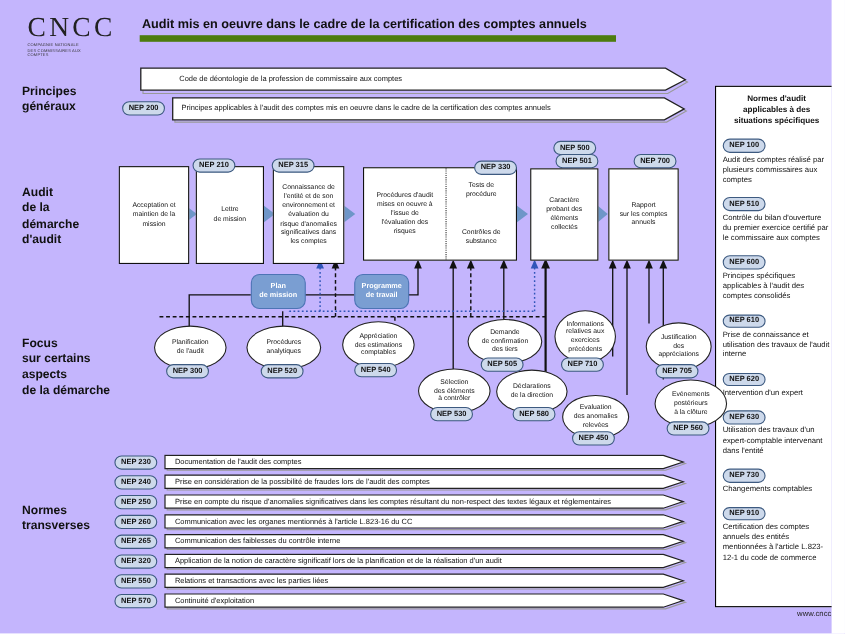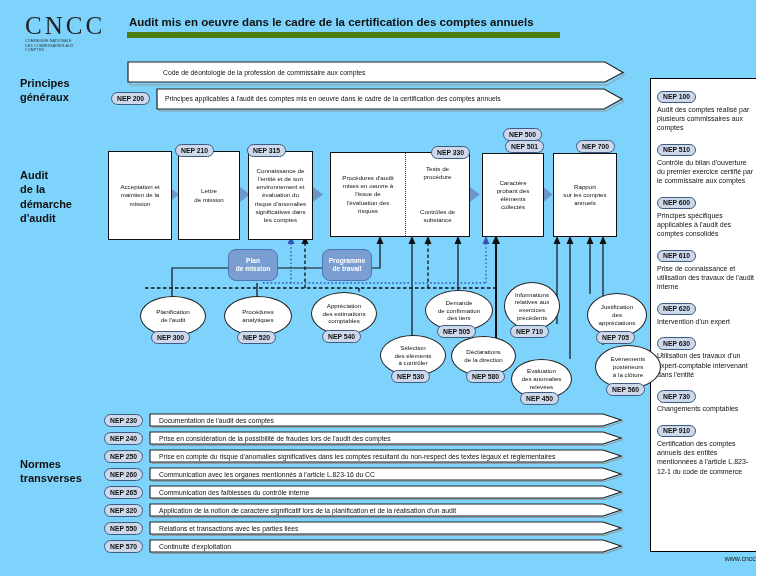--- a/index.html
+++ b/index.html
@@ -1,16 +1,16 @@
 <!DOCTYPE html>
 <html><head>
 <meta charset="utf-8">
 <style>
   html,body{margin:0;padding:0;background:#fff;}
-  #stage{position:relative;width:756px;height:576px;background:#7dd3fc;overflow:hidden;
+  #stage{position:relative;width:756px;height:576px;background:#c4b5fd;overflow:hidden;
          font-family:"Liberation Sans",sans-serif;color:#111;}
   .abs{position:absolute;}
   
   #logo-text{font-family:"Liberation Serif",serif;font-size:25px;letter-spacing:3px;color:#222;line-height:1;}
   #logo-sub{font-size:3.6px;letter-spacing:.2px;color:#333;width:52px;line-height:1.3;margin-top:1px;text-transform:uppercase;}
   #page-title{font-size:11.5px;font-weight:bold;border-bottom:6px solid #4d7c0f;padding:0 26px 4px 2px;white-space:nowrap;}
   
   .side-label{font-weight:bold;font-size:11px;line-height:1.3;white-space:pre-line;}
   
   .badge{position:absolute;z-index:6;background:#cdd9eb;border:1px solid #3d5a80;border-radius:7px;
@@ -110,20 +110,24 @@
     <div id="logo-sub">COMPAGNIE NATIONALE DES COMMISSAIRES AUX COMPTES</div>
   </div>
   <div class="abs" style="left:127px;top:16px;" id="page-title">Audit mis en oeuvre dans le cadre de la certification des comptes annuels</div>
 
   <div class="abs side-label" style="left:20px;top:76px;">Principes
 généraux</div>
   <div class="abs side-label" style="left:20px;top:168px;">Audit
 de la
 démarche
 d'audit</div>
+  <div class="abs side-label" style="left:20px;top:305px;">Focus
+sur certains
+aspects
+de la démarche</div>
   <div class="abs side-label" style="left:20px;top:457px;">Normes
 transverses</div>
 
   <div class="chev" style="left:127px;top:61px;width:500px;height:25px;">
     <svg width="500" height="25">
       <polygon points="3,4 480,4 498,13.5 480,24 3,24" fill="none" stroke="#999" stroke-width="1"></polygon>
       <polygon points="1,1 478,1 496,11.5 478,21 1,21" fill="#fff" stroke="#222" stroke-width="1.2"></polygon>
     </svg>
     <div class="arrow-text" style="padding-left:36px;height:22px;">Code de déontologie de la profession de commissaire aux comptes</div>
   </div>
@@ -281,20 +285,23 @@
   <div class="badge" style="left:104px;top:414px;">NEP 230</div>
   <div class="badge" style="left:104px;top:432px;">NEP 240</div>
   <div class="badge" style="left:104px;top:450px;">NEP 250</div>
   <div class="badge" style="left:104px;top:468px;">NEP 260</div>
   <div class="badge" style="left:104px;top:486px;">NEP 265</div>
   <div class="badge" style="left:104px;top:504px;">NEP 320</div>
   <div class="badge" style="left:104px;top:522px;">NEP 550</div>
   <div class="badge" style="left:104px;top:540px;">NEP 570</div>
 
   <div id="sidebar">
+    <div id="sidebar-title">Normes d'audit
+applicables à des
+situations spécifiques</div>
     <div class="side-item">
       <span class="badge">NEP 100</span>
       <div class="side-text">Audit des comptes réalisé par plusieurs commissaires aux comptes</div>
     </div>
     <div class="side-item">
       <span class="badge">NEP 510</span>
       <div class="side-text">Contrôle du bilan d'ouverture du premier exercice certifié par le commissaire aux comptes</div>
     </div>
     <div class="side-item">
       <span class="badge">NEP 600</span>

